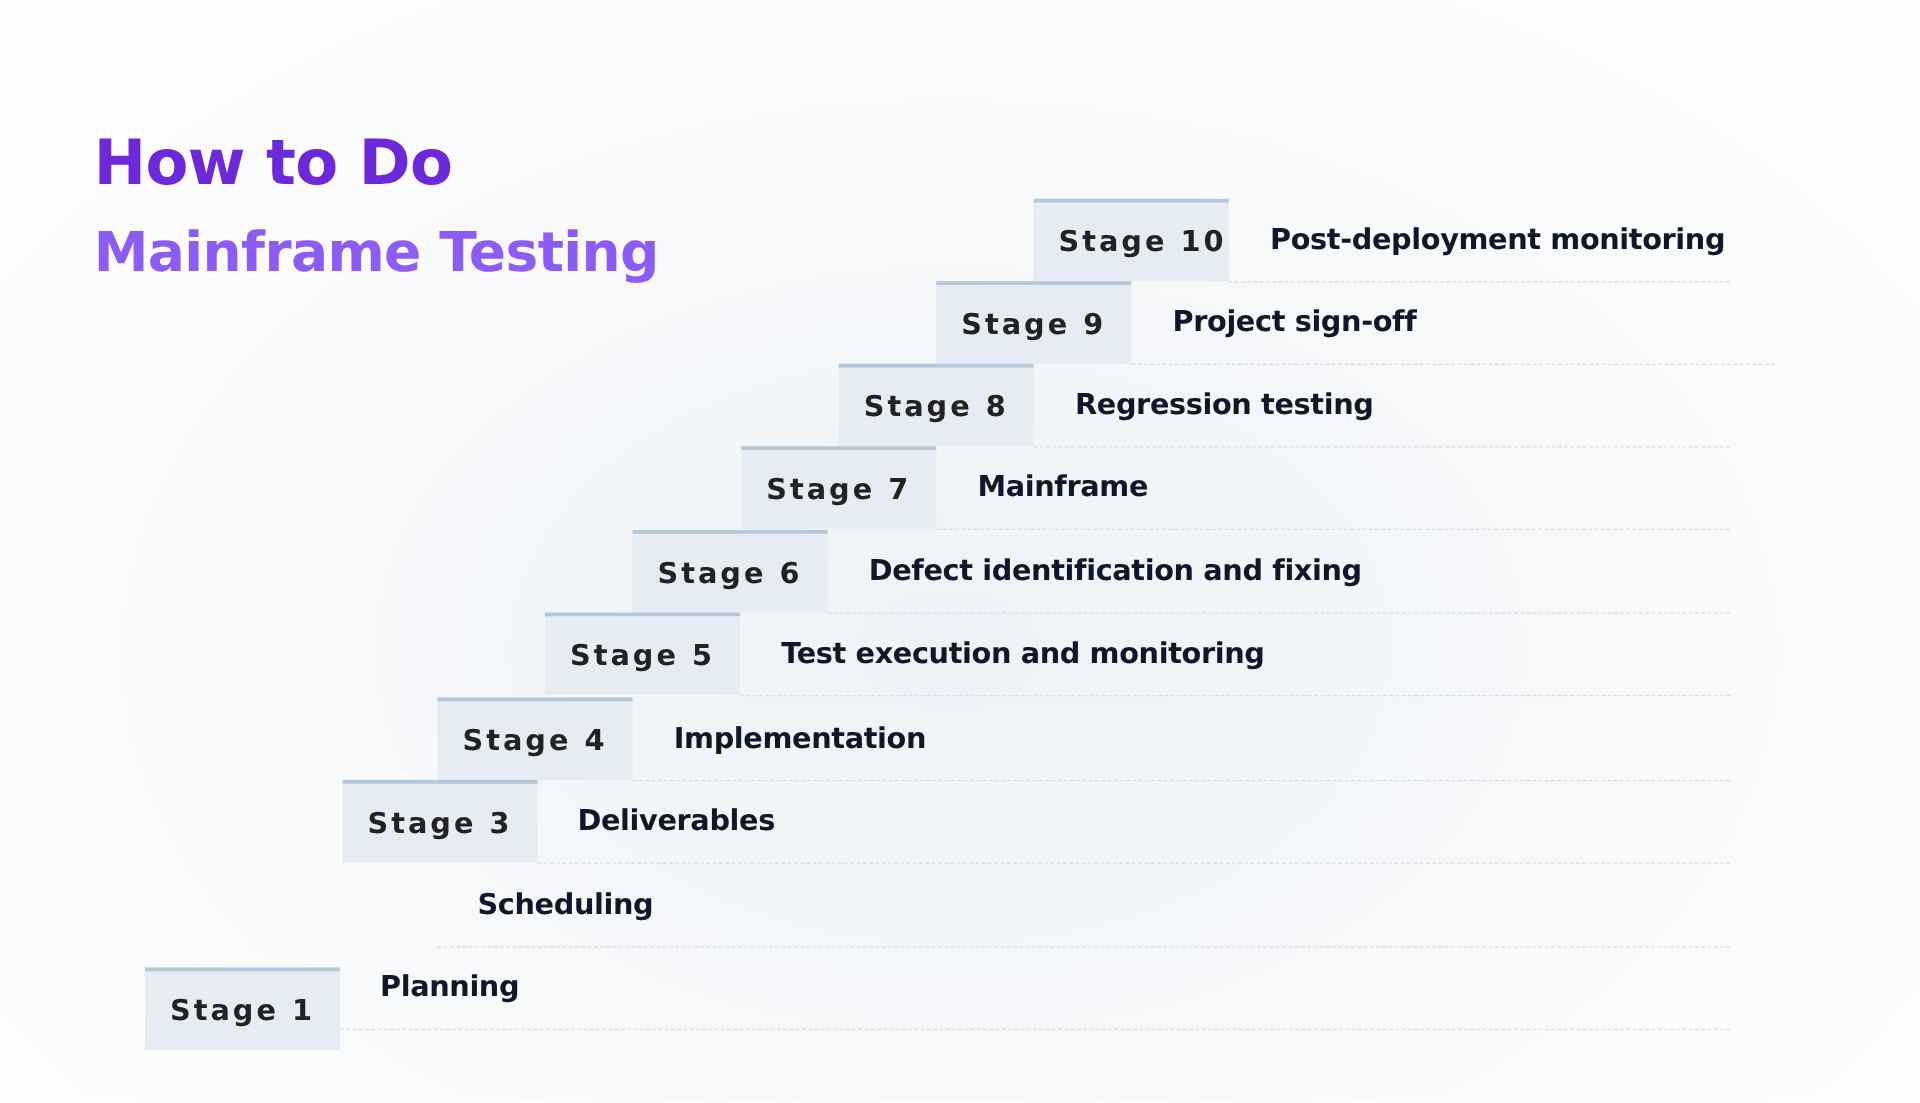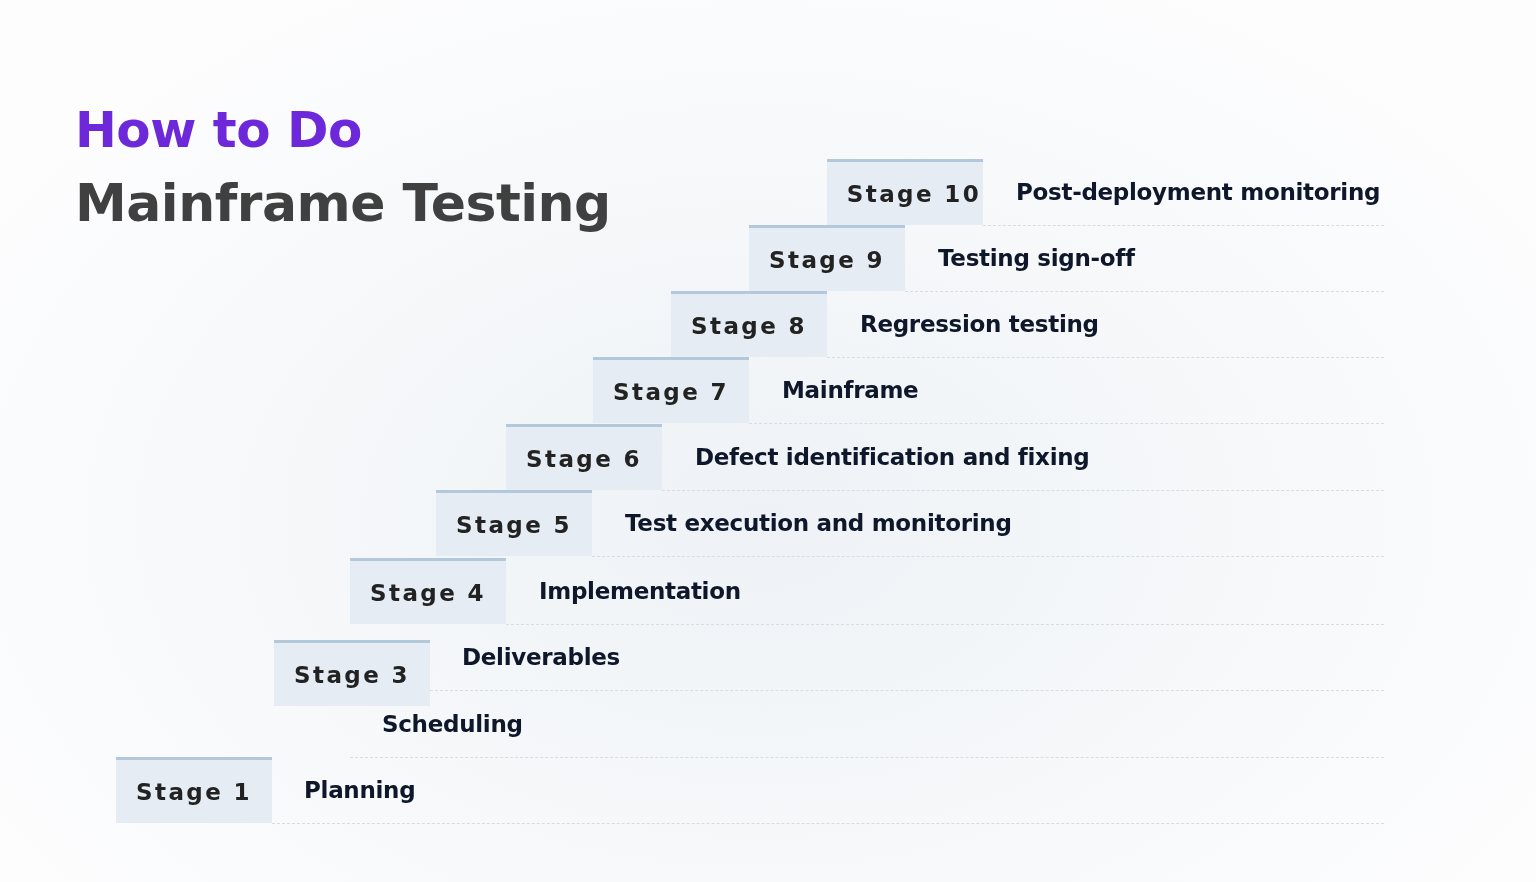--- a/index.html
+++ b/index.html
@@ -8,21 +8,21 @@
     background: radial-gradient(ellipse 900px 600px at 760px 520px, #eef2f6 0%, #f6f8fa 55%, #fdfdfe 100%);
     font-family: "DejaVu Sans", "Liberation Sans", sans-serif;
     color: #1f1f1f;
   }
   .title-block { position: absolute; left: 75px; top: 98px; }
   .title-line1 {
     font-size: 50px; font-weight: bold; color: #6d28d9; letter-spacing: -0.5px;
     line-height: 64px; white-space: nowrap;
   }
   .title-line2 {
-    font-size: 52px; font-weight: bold; color: #404040; letter-spacing: -0.5px;
+    font-size: 44px; font-weight: bold; color: #8b5cf6; letter-spacing: -0.5px;
     line-height: 82px; white-space: nowrap;
   }
   .row {
     position: absolute; height: 66px;
   }
   .row .divider {
     position: absolute; top: 66px; height: 0;
     border-top: 1.5px dashed #d6dde4;
   }
   .stage-box {
@@ -46,23 +46,23 @@
 </div>
 
 <div>
 
   <div class="row" style="left:827px; top:159px; width:557px;">
     <div class="stage-box" style="left:0;padding-left:18px;">Stage 10</div>
     <div class="stage-desc" style="left:189px;">Post-deployment monitoring</div>
     <div class="divider" style="left:156px; right:0;"></div>
   </div>
 
-  <div class="row" style="left:749px; top:225px; width:635px;">
+  <div class="row" style="left:749px; top:225px; width:635px;padding-left:36px;">
     <div class="stage-box" style="left:0;">Stage 9</div>
-    <div class="stage-desc" style="left:189px;">Testing sign-off</div>
+    <div class="stage-desc" style="left:189px;">Project sign-off</div>
     <div class="divider" style="left:156px; right:0;"></div>
   </div>
 
   <div class="row" style="left:671px; top:291px; width:713px;">
     <div class="stage-box" style="left:0;">Stage 8</div>
     <div class="stage-desc" style="left:189px;">Regression testing</div>
     <div class="divider" style="left:156px; right:0;"></div>
   </div>
 
   <div class="row" style="left:593px; top:357px; width:791px;">
@@ -83,29 +83,29 @@
     <div class="divider" style="left:156px; right:0;"></div>
   </div>
 
   <div class="row" style="left:350px; top:558px; width:1034px;">
     <div class="stage-box" style="left:0;">Stage 4</div>
     <div class="stage-desc" style="left:189px;">Implementation</div>
     <div class="divider" style="left:156px; right:0;"></div>
   </div>
 
   <div class="row" style="left:274px; top:624px; width:1110px;">
-    <div class="stage-box" style="left:0;margin-top:16px;">Stage 3</div>
+    <div class="stage-box" style="left:0;">Stage 3</div>
     <div class="stage-desc" style="left:188px;">Deliverables</div>
     <div class="divider" style="left:156px; right:0;"></div>
   </div>
 
   <div class="row" style="left:194px; top:691px; width:1190px;">
     <div class="stage-desc" style="left:188px;">Scheduling</div>
     <div class="divider" style="left:156px; right:0;"></div>
   </div>
 
   <div class="row" style="left:116px; top:757px; width:1268px;">
-    <div class="stage-box" style="left:0;">Stage 1</div>
+    <div class="stage-box" style="left:0;margin-top:17px;">Stage 1</div>
     <div class="stage-desc" style="left:188px;">Planning</div>
     <div class="divider" style="left:156px; right:0;"></div>
   </div>
 
 </div>
 
 </body></html>

